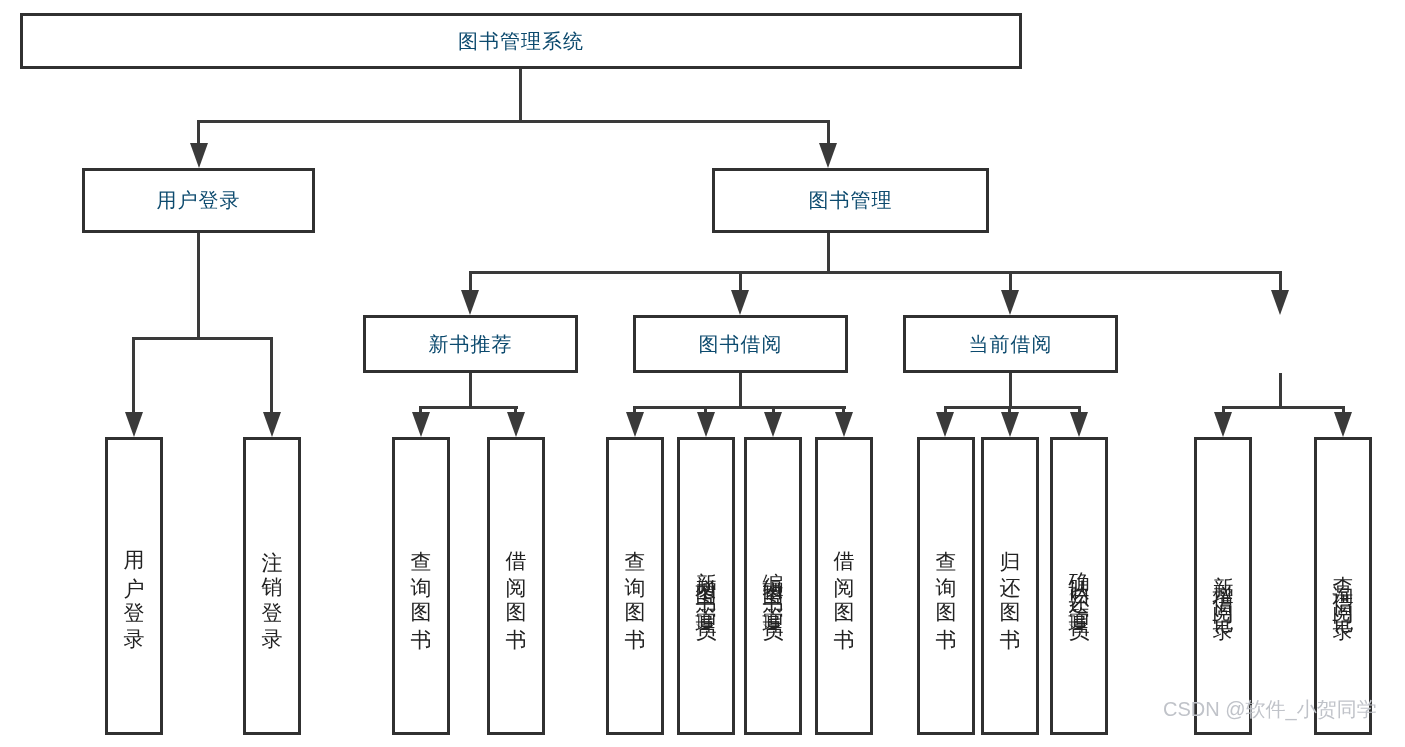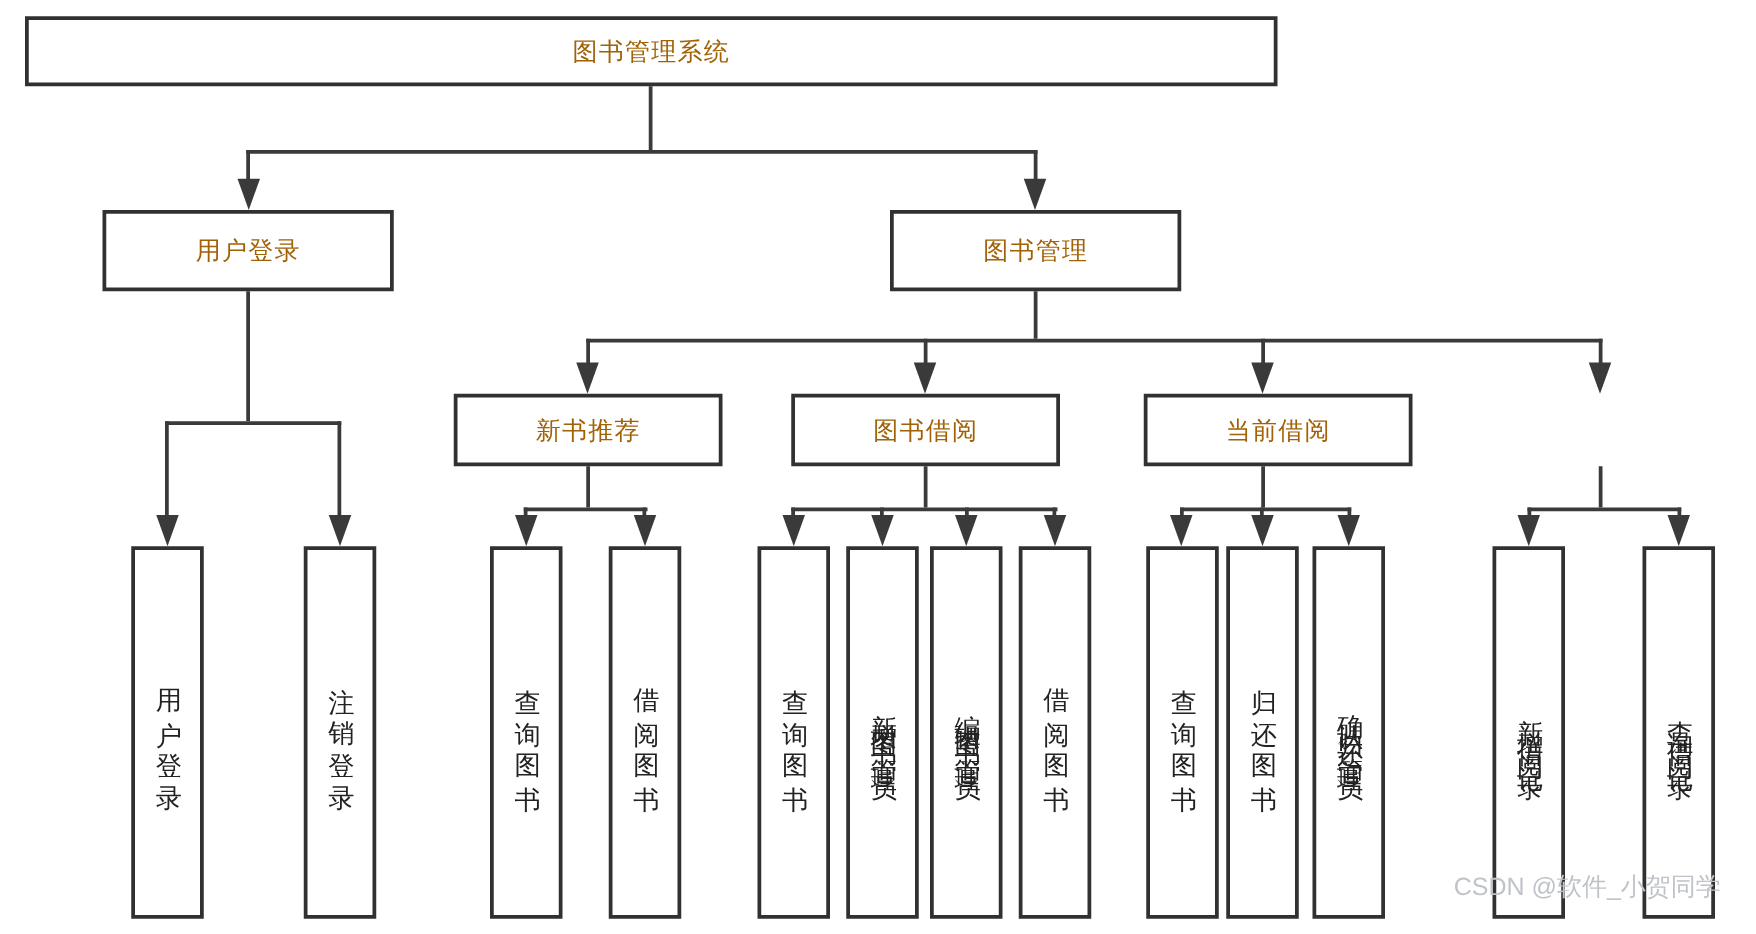--- a/index.html
+++ b/index.html
@@ -13,21 +13,21 @@
   }
   .node {
     position: absolute;
     box-sizing: border-box;
     border: 3px solid #313131;
     background: #ffffff;
     display: flex;
     align-items: center;
     justify-content: center;
     font-size: 20px;
-    color: #a16207;
+    color: #0c4a6e;
     letter-spacing: 1px;
   }
   .leaf {
     position: absolute;
     box-sizing: border-box;
     border: 3px solid #313131;
     background: #ffffff;
     width: 58px;
     top: 437px;
     height: 298px;
@@ -70,25 +70,25 @@
   }
 </style>
 </head>
 <body>
 
 <div id="canvas">
 
   <div class="node" style="left:20px; top:13px; width:1002px; height:56px;">图书管理系统</div>
 
   <div class="node" style="left:82px; top:168px; width:233px; height:65px;">用户登录</div>
-  <div class="node" style="left:712px; top:168px; width:233px; height:65px;">图书管理</div>
+  <div class="node" style="left:712px; top:168px; width:277px; height:65px;">图书管理</div>
 
   <div class="node" style="left:633px; top:315px; width:215px; height:58px;">图书借阅</div>
   <div class="node" style="left:363px; top:315px; width:215px; height:58px;">新书推荐</div>
-  <div class="node" style="left:903px; top:315px; width:215px; height:58px;margin-left:12px;">当前借阅</div>
+  <div class="node" style="left:903px; top:315px; width:215px; height:58px;">当前借阅</div>
 
   <div class="leaf vs4" style="left:105px;">用户登录</div>
   <div class="leaf vs4" style="left:243px;">注销登录</div>
 
   <div class="leaf vs4" style="left:392px;">查询图书</div>
   <div class="leaf vs4" style="left:487px;">借阅图书</div>
 
   <div class="leaf vs4" style="left:606px;">查询图书</div>
   <div class="leaf vs9" style="left:677px;">新增图书（管理员）</div>
   <div class="leaf vs9" style="left:744px;">编辑图书（管理员）</div>

